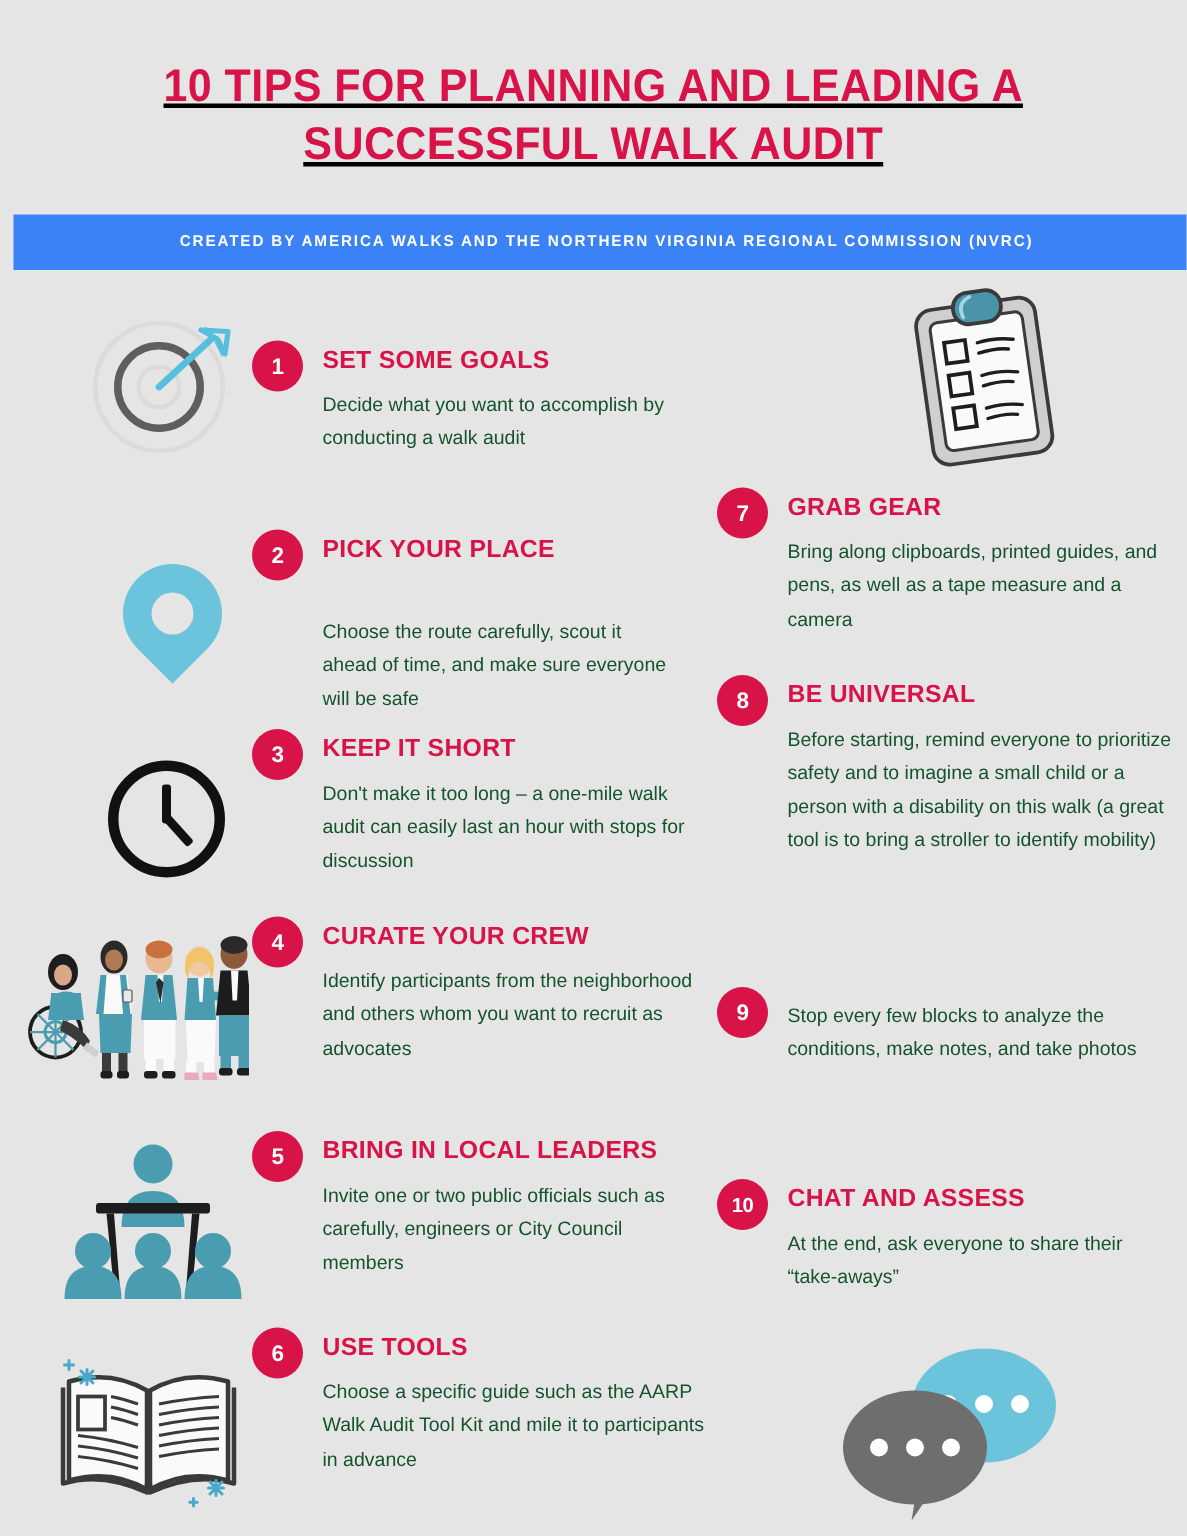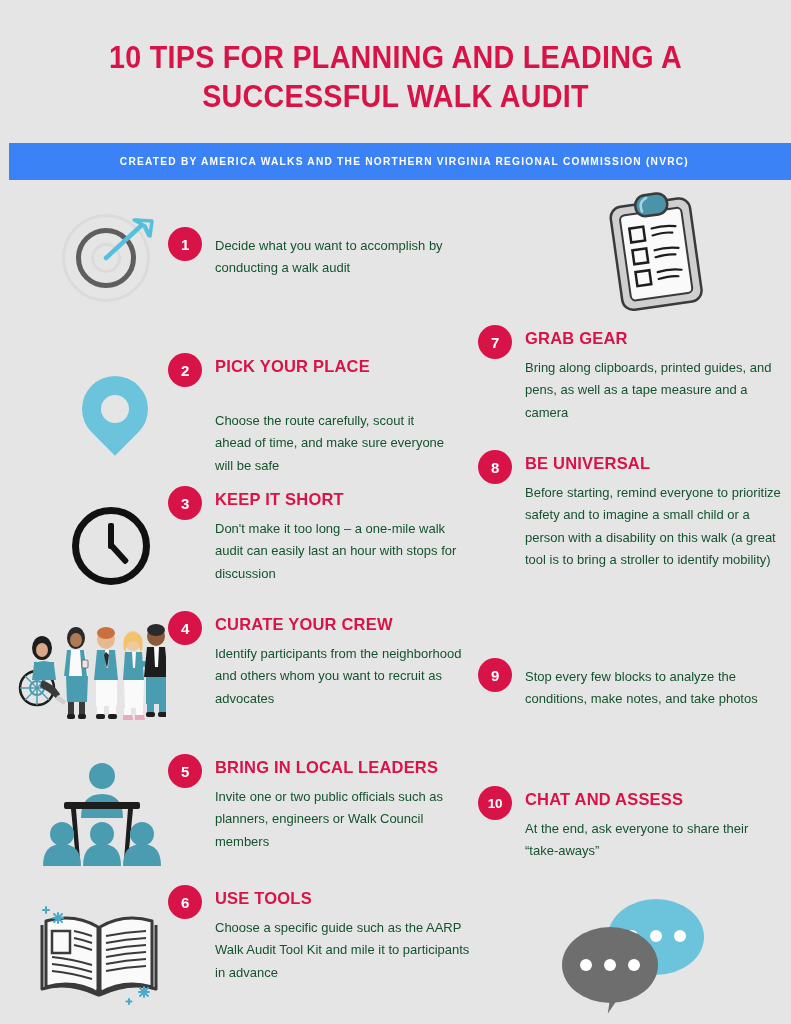--- a/index.html
+++ b/index.html
@@ -12,20 +12,21 @@
     font-family: "Liberation Sans", sans-serif;
     overflow: hidden;
     position: relative;
   }
 
   .poster {
     position: relative;
     width: 791px;
     height: 836px;
     background: #e6e5e5;
+    text-decoration: underline;
   }
 
   
   .header {
     padding: 38px 56px 0 56px;
     text-align: center;
   }
   .header-title {
     color: #d81348;
     font-size: 30.5px;
@@ -202,20 +203,21 @@
         <line x1="44" y1="44" x2="81" y2="10" stroke="#56c0dc" stroke-width="4.5" stroke-linecap="round"></line>
         <path d="M74 4 L90 8 L86 24 L81 14 Z" fill="#56c0dc"></path>
         <path d="M78 8 L90 8 L86 20 Z" fill="#e6e5e5"></path>
         <path d="M72 6 L90 7 L88 22 L83 12 Z" fill="none" stroke="#56c0dc" stroke-width="3.5" stroke-linejoin="round"></path>
       </svg>
     </div>
 
     <div class="tip" style="left:168px; top:46px;">
       <div class="badge">1</div>
       <div class="tip-body">
+        <div class="tip-title">SET SOME GOALS</div>
         <div class="tip-desc">Decide what you want to accomplish by conducting a walk audit</div>
       </div>
     </div>
 
     <div class="icon-box" style="left:70px; top:182px; width:90px; height:96px;">
       <div class="pin" style="left:12px; top:14px;"></div>
     </div>
 
     <div class="tip" style="left:168px; top:172px;">
       <div class="badge">2</div>
@@ -333,21 +335,21 @@
         <path d="M83 104 q0 -22 19 -22 q19 0 19 22 z" fill="#4a9db0"></path>
         <circle cx="62" cy="72" r="12" fill="#4a9db0"></circle>
         <path d="M43 104 q0 -22 19 -22 q19 0 19 22 z" fill="#4a9db0"></path>
       </svg>
     </div>
 
     <div class="tip" style="left:168px; top:573px;">
       <div class="badge">5</div>
       <div class="tip-body">
         <div class="tip-title">BRING IN LOCAL LEADERS</div>
-        <div class="tip-desc">Invite one or two public officials such as planners, engineers or Walk Council members</div>
+        <div class="tip-desc">Invite one or two public officials such as carefully, engineers or City Council members</div>
       </div>
     </div>
 
     <div class="icon-box" style="left:24px; top:715px;">
       <svg class="book-svg" width="150" height="120" viewBox="0 0 150 120">
         <path d="M22 26 q28 -8 52 6 v66 q-24 -14 -52 -6 z" fill="#fafafa" stroke="#3a3a3a" stroke-width="3" stroke-linejoin="round"></path>
         <path d="M128 26 q-28 -8 -52 6 v66 q24 -14 52 -6 z" fill="#fafafa" stroke="#3a3a3a" stroke-width="3" stroke-linejoin="round"></path>
         <path d="M18 30 v64 q26 -8 56 6 v-6" fill="none" stroke="#3a3a3a" stroke-width="3" stroke-linejoin="round"></path>
         <path d="M132 30 v64 q-26 -8 -56 6 v-6" fill="none" stroke="#3a3a3a" stroke-width="3" stroke-linejoin="round"></path>
         <rect x="28" y="36" width="18" height="22" fill="none" stroke="#3a3a3a" stroke-width="2.5"></rect>

